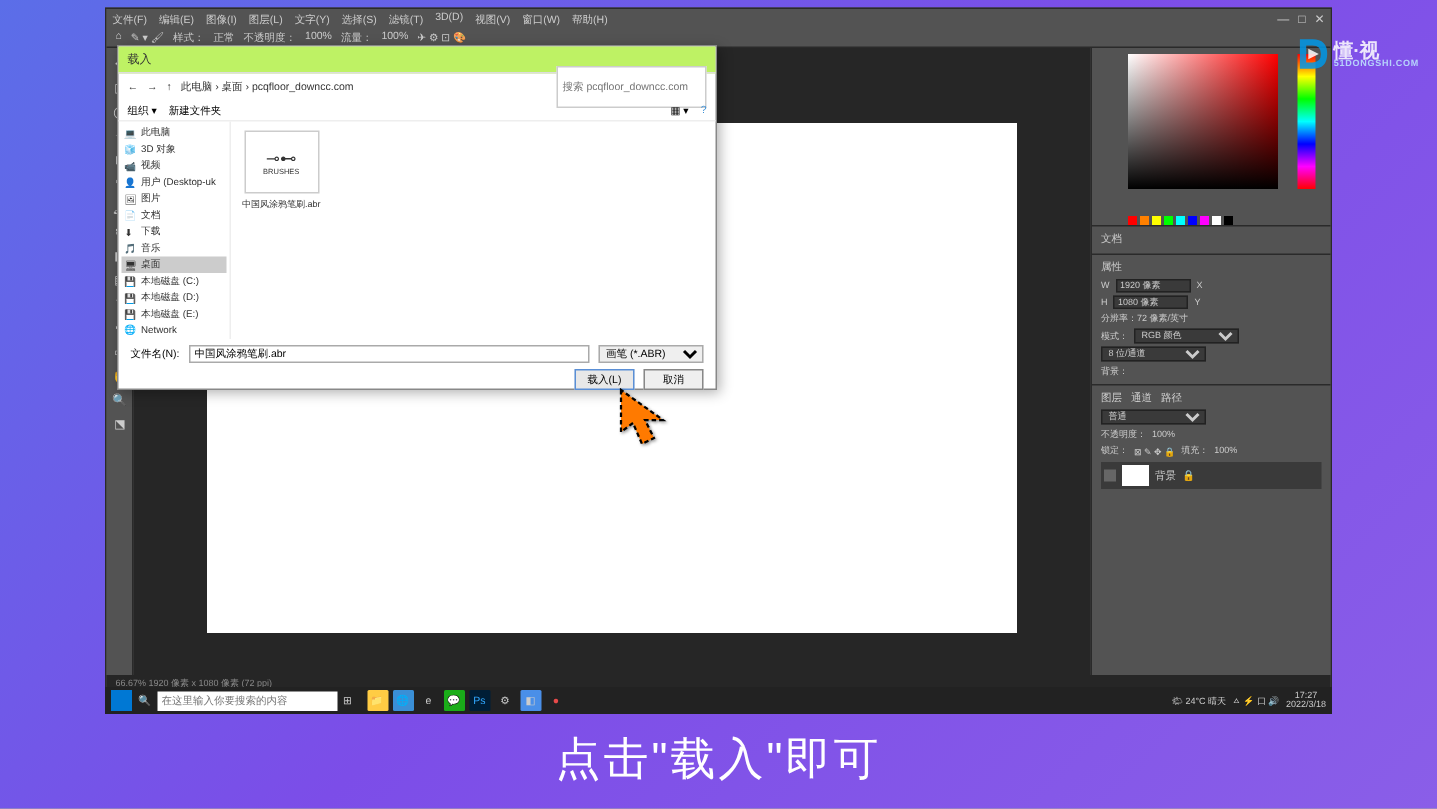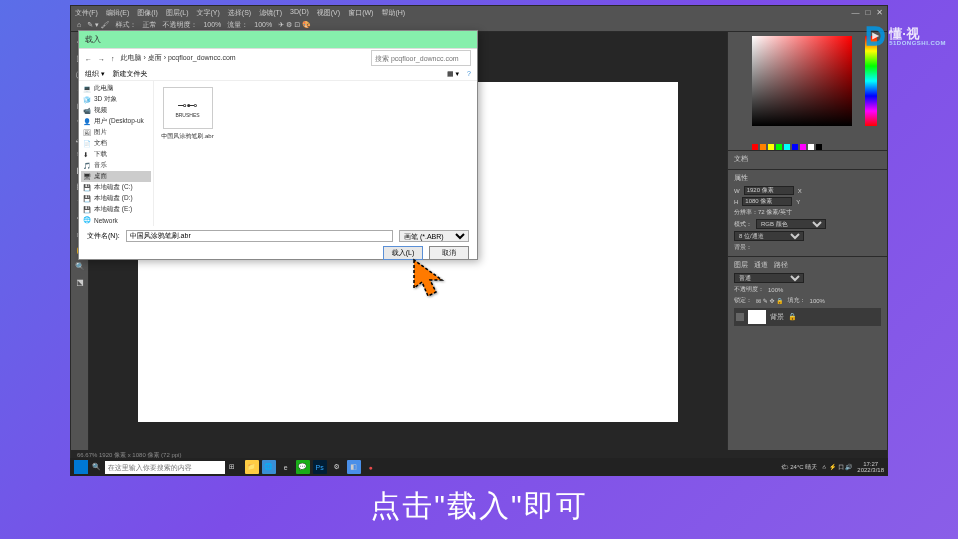--- a/index.html
+++ b/index.html
@@ -26,24 +26,24 @@
 .panel-row { display: flex; align-items: center; gap: 4px; padding: 1px 0; font-size: 6px; }
 .panel-row input { width: 50px; height: 9px; font-size: 6px; background: #3a3a3a; border: 1px solid #222; color: #ccc; padding: 0 2px; }
 .panel-row select { width: 70px; height: 10px; font-size: 6px; background: #3a3a3a; border: 1px solid #222; color: #ccc; }
 .layers-panel { flex: 1; }
 .layer-item { display: flex; align-items: center; gap: 4px; padding: 2px; background: #3a3a3a; margin: 2px 0; }
 .layer-item .eye { width: 8px; height: 8px; background: #666; }
 .layer-item .thumb { width: 18px; height: 14px; background: #fff; }
 .ps-status { height: 10px; background: #262626; color: #888; font-size: 6px; padding: 1px 6px; }
 
 .dialog { position: absolute; left: 78px; top: 30px; width: 400px; height: 230px; background: #fff; border: 1px solid #888; box-shadow: 2px 2px 8px rgba(0,0,0,0.3); z-index: 10; }
-.dialog-title { height: 18px; background: #86efac; display: flex; align-items: center; padding: 0 6px; font-size: 8px; color: #333; border-bottom: 1px solid #ddd; }
+.dialog-title { height: 18px; background: #bef264; display: flex; align-items: center; padding: 0 6px; font-size: 8px; color: #333; border-bottom: 1px solid #ddd; }
 .dialog-nav { height: 18px; display: flex; align-items: center; padding: 0 6px; font-size: 7px; color: #333; gap: 6px; }
 .dialog-nav .breadcrumb { flex: 1; }
-.dialog-nav input { width: 100px; height: 16px; font-size: 7px; padding: 0 3px; border: 1px solid #ccc; }
+.dialog-nav input { width: 100px; height: 28px; font-size: 7px; padding: 0 3px; border: 1px solid #ccc; }
 .dialog-toolbar { height: 14px; display: flex; align-items: center; padding: 0 6px; font-size: 7px; gap: 8px; border-bottom: 1px solid #eee; }
 .dialog-toolbar .spacer { flex: 1; }
 .dialog-body { display: flex; height: 145px; }
 .dialog-sidebar { width: 75px; border-right: 1px solid #eee; padding: 2px; overflow: hidden; }
 .dialog-sidebar .side-item { display: flex; align-items: center; gap: 3px; padding: 1px 2px; font-size: 6.5px; color: #333; cursor: pointer; white-space: nowrap; }
 .dialog-sidebar .side-item.sel { background: #ccc; }
 .dialog-sidebar .sicon { width: 8px; height: 8px; display: inline-block; }
 .dialog-files { flex: 1; padding: 6px; }
 .file-item { width: 55px; text-align: center; font-size: 6px; color: #333; }
 .file-item .file-icon { width: 50px; height: 42px; border: 1px solid #ccc; background: #fff; margin: 0 auto 3px; display: flex; flex-direction: column; align-items: center; justify-content: center; font-size: 5px; }

